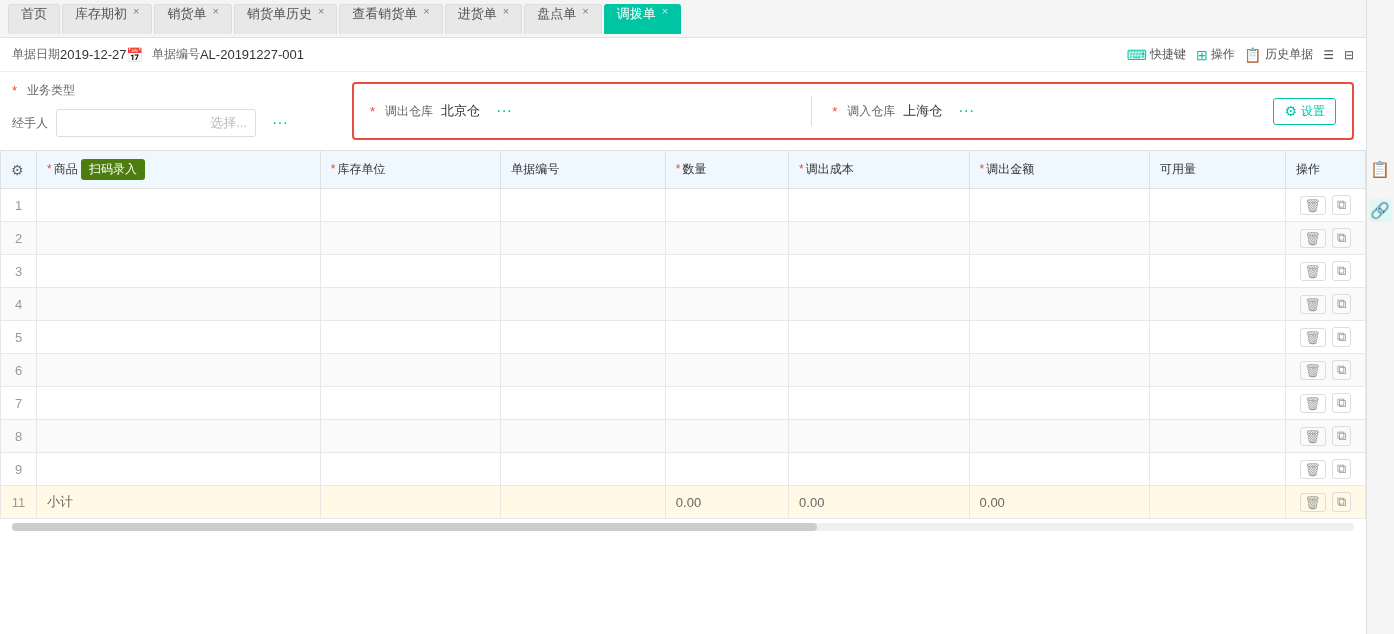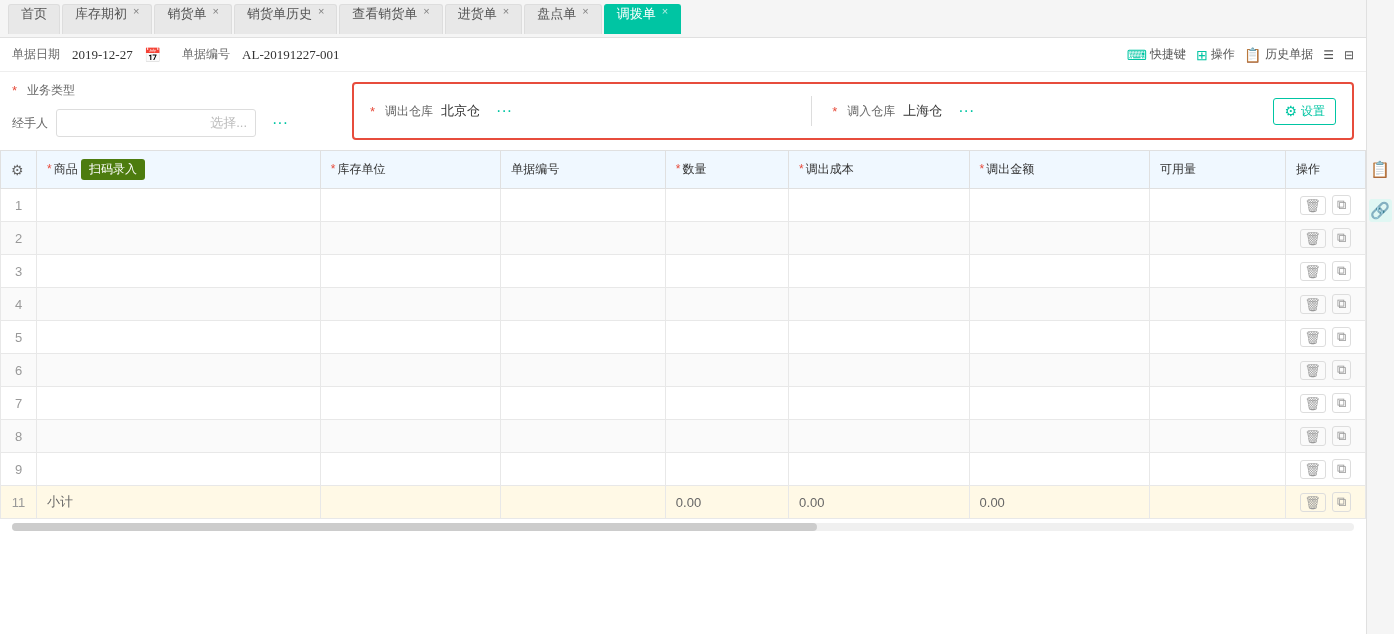--- a/index.html
+++ b/index.html
@@ -21,24 +21,24 @@
     .tab-item .close-icon { font-size: 11px; cursor: pointer; opacity: 0.7; }
     .tab-item.active .close-icon { color: #fff; }
     .tab-spacer { flex: 1; }
     .tab-close-all { cursor: pointer; font-size: 18px; color: #999; padding: 4px; }
 
     
     .toolbar {
       display: flex; align-items: center; padding: 8px 12px; gap: 16px;
       border-bottom: 1px solid #eee; background: #fff;
     }
-    .toolbar-left { display: flex; align-items: center; gap: 12px; flex: 1; }
+    .toolbar-left { display: flex; align-items: center; flex: 1; }
     .toolbar-right { display: flex; align-items: center; gap: 10px; font-size: 12px; color: #555; }
     .field-label { color: #666; font-size: 12px; }
-    .field-value { color: #333; font-size: 13px; font-family: Liberation Serif, serif; }
+    .field-value { color: #333; font-size: 13px; }
     .date-icon { color: #00c5a3; cursor: pointer; font-size: 14px; }
     .toolbar-right-item { display: flex; align-items: center; gap: 3px; cursor: pointer; color: #555; }
     .toolbar-right-item .icon { color: #00c5a3; font-size: 14px; }
 
     
     .form-section {
       display: flex; align-items: flex-start; padding: 10px 12px; gap: 20px;
     }
     .form-left { display: flex; flex-direction: column; gap: 10px; min-width: 320px; }
     .form-right {

